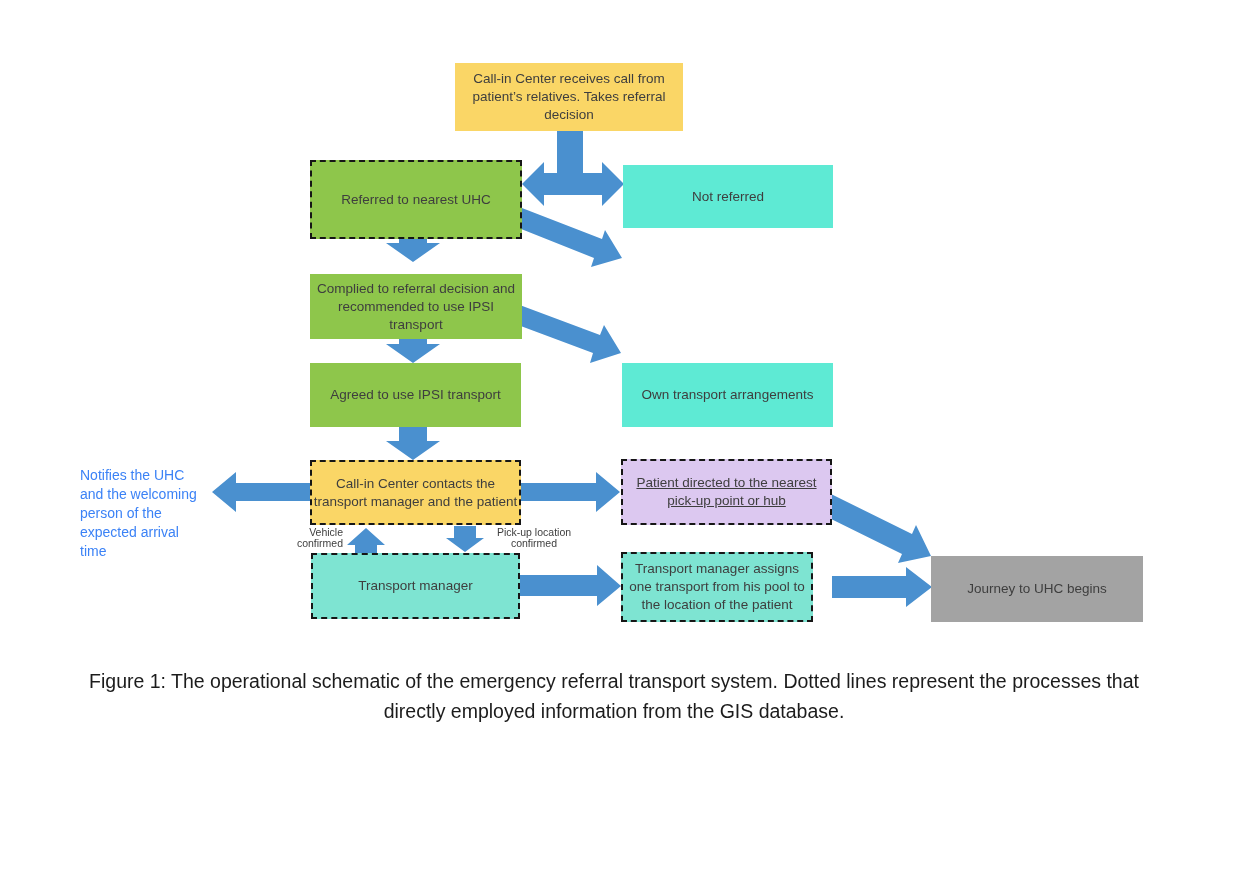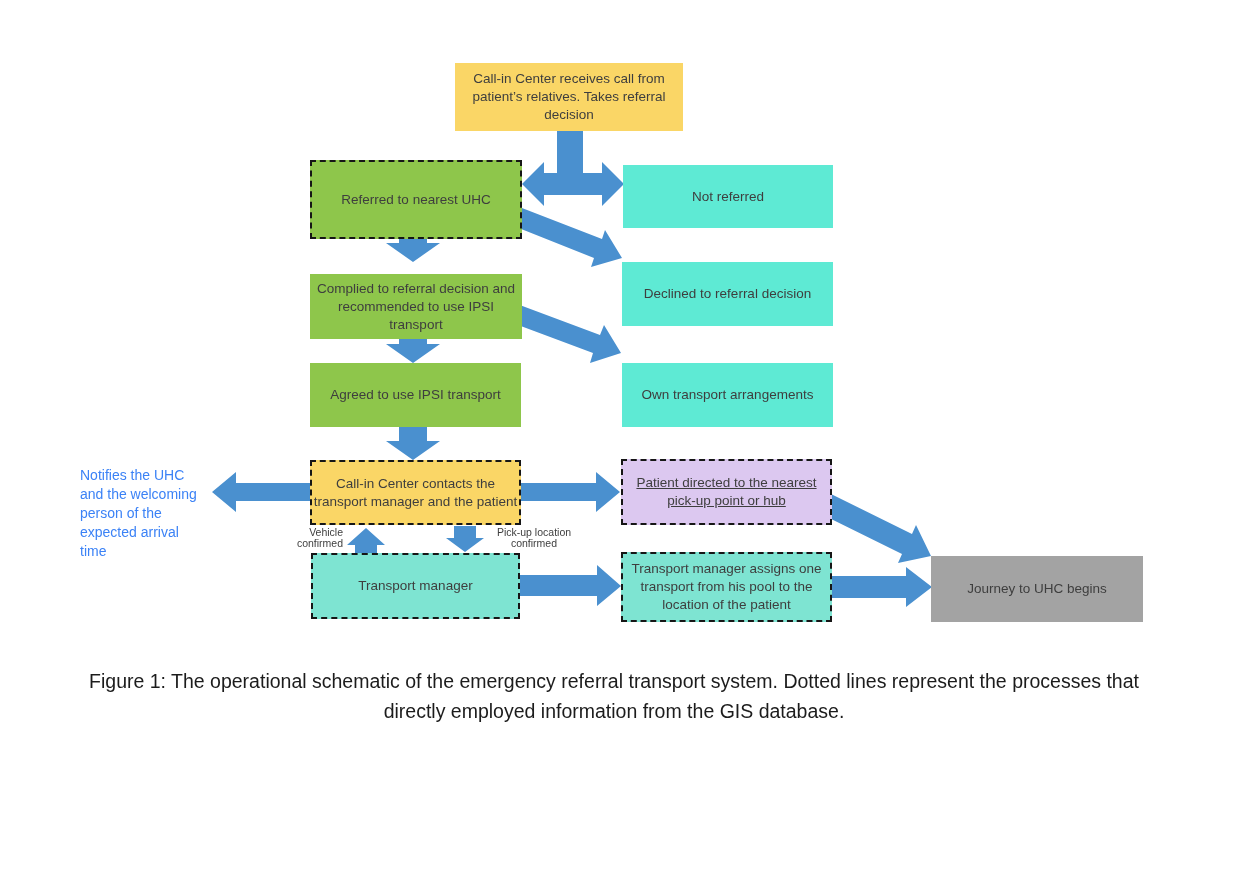--- a/index.html
+++ b/index.html
@@ -27,21 +27,21 @@
   .n-receive{left:455px;top:63px;width:228px;height:68px;}
   .n-referred{left:310px;top:160px;width:212px;height:79px;}
   .n-notref{left:623px;top:165px;width:210px;height:63px;}
   .n-complied{left:310px;top:262px;width:212px;height:65px;margin-top:12px;}
   .n-declined{left:622px;top:262px;width:211px;height:64px;}
   .n-agreed{left:310px;top:363px;width:211px;height:64px;}
   .n-own{left:622px;top:363px;width:211px;height:64px;}
   .n-contacts{left:310px;top:460px;width:211px;height:65px;}
   .n-pickup{left:621px;top:459px;width:211px;height:66px;text-decoration:underline;}
   .n-manager{left:311px;top:553px;width:209px;height:66px;}
-  .n-assigns{left:621px;top:552px;width:211px;height:70px;}
+  .n-assigns{left:621px;top:552px;width:192px;height:70px;}
   .n-journey{left:931px;top:556px;width:212px;height:66px;}
 
   .side-note{
     position:absolute;z-index:2;left:80px;top:466px;width:126px;
     font-size:14px;line-height:19px;color:#3b82f6;text-align:left;
   }
   .edge-label{
     position:absolute;z-index:3;font-size:10.5px;line-height:11px;color:#3E3E3E;
   }
   .el-vehicle{left:287px;top:527px;width:56px;text-align:right;}
@@ -84,23 +84,20 @@
   </div>
 
   <div class="node c-orange n-notref">
     <span>Not referred</span>
   </div>
 
   <div class="node c-green n-complied">
     <span>Complied to referral decision and recommended to use IPSI transport</span>
   </div>
 
-  <div class="node c-orange n-declined">
-    <span>Declined to referral decision</span>
-  </div>
 
   <div class="node c-green n-agreed">
     <span>Agreed to use IPSI transport</span>
   </div>
 
   <div class="node c-orange n-own">
     <span>Own transport arrangements</span>
   </div>
 
   <div class="node c-yellow dashed n-contacts">

